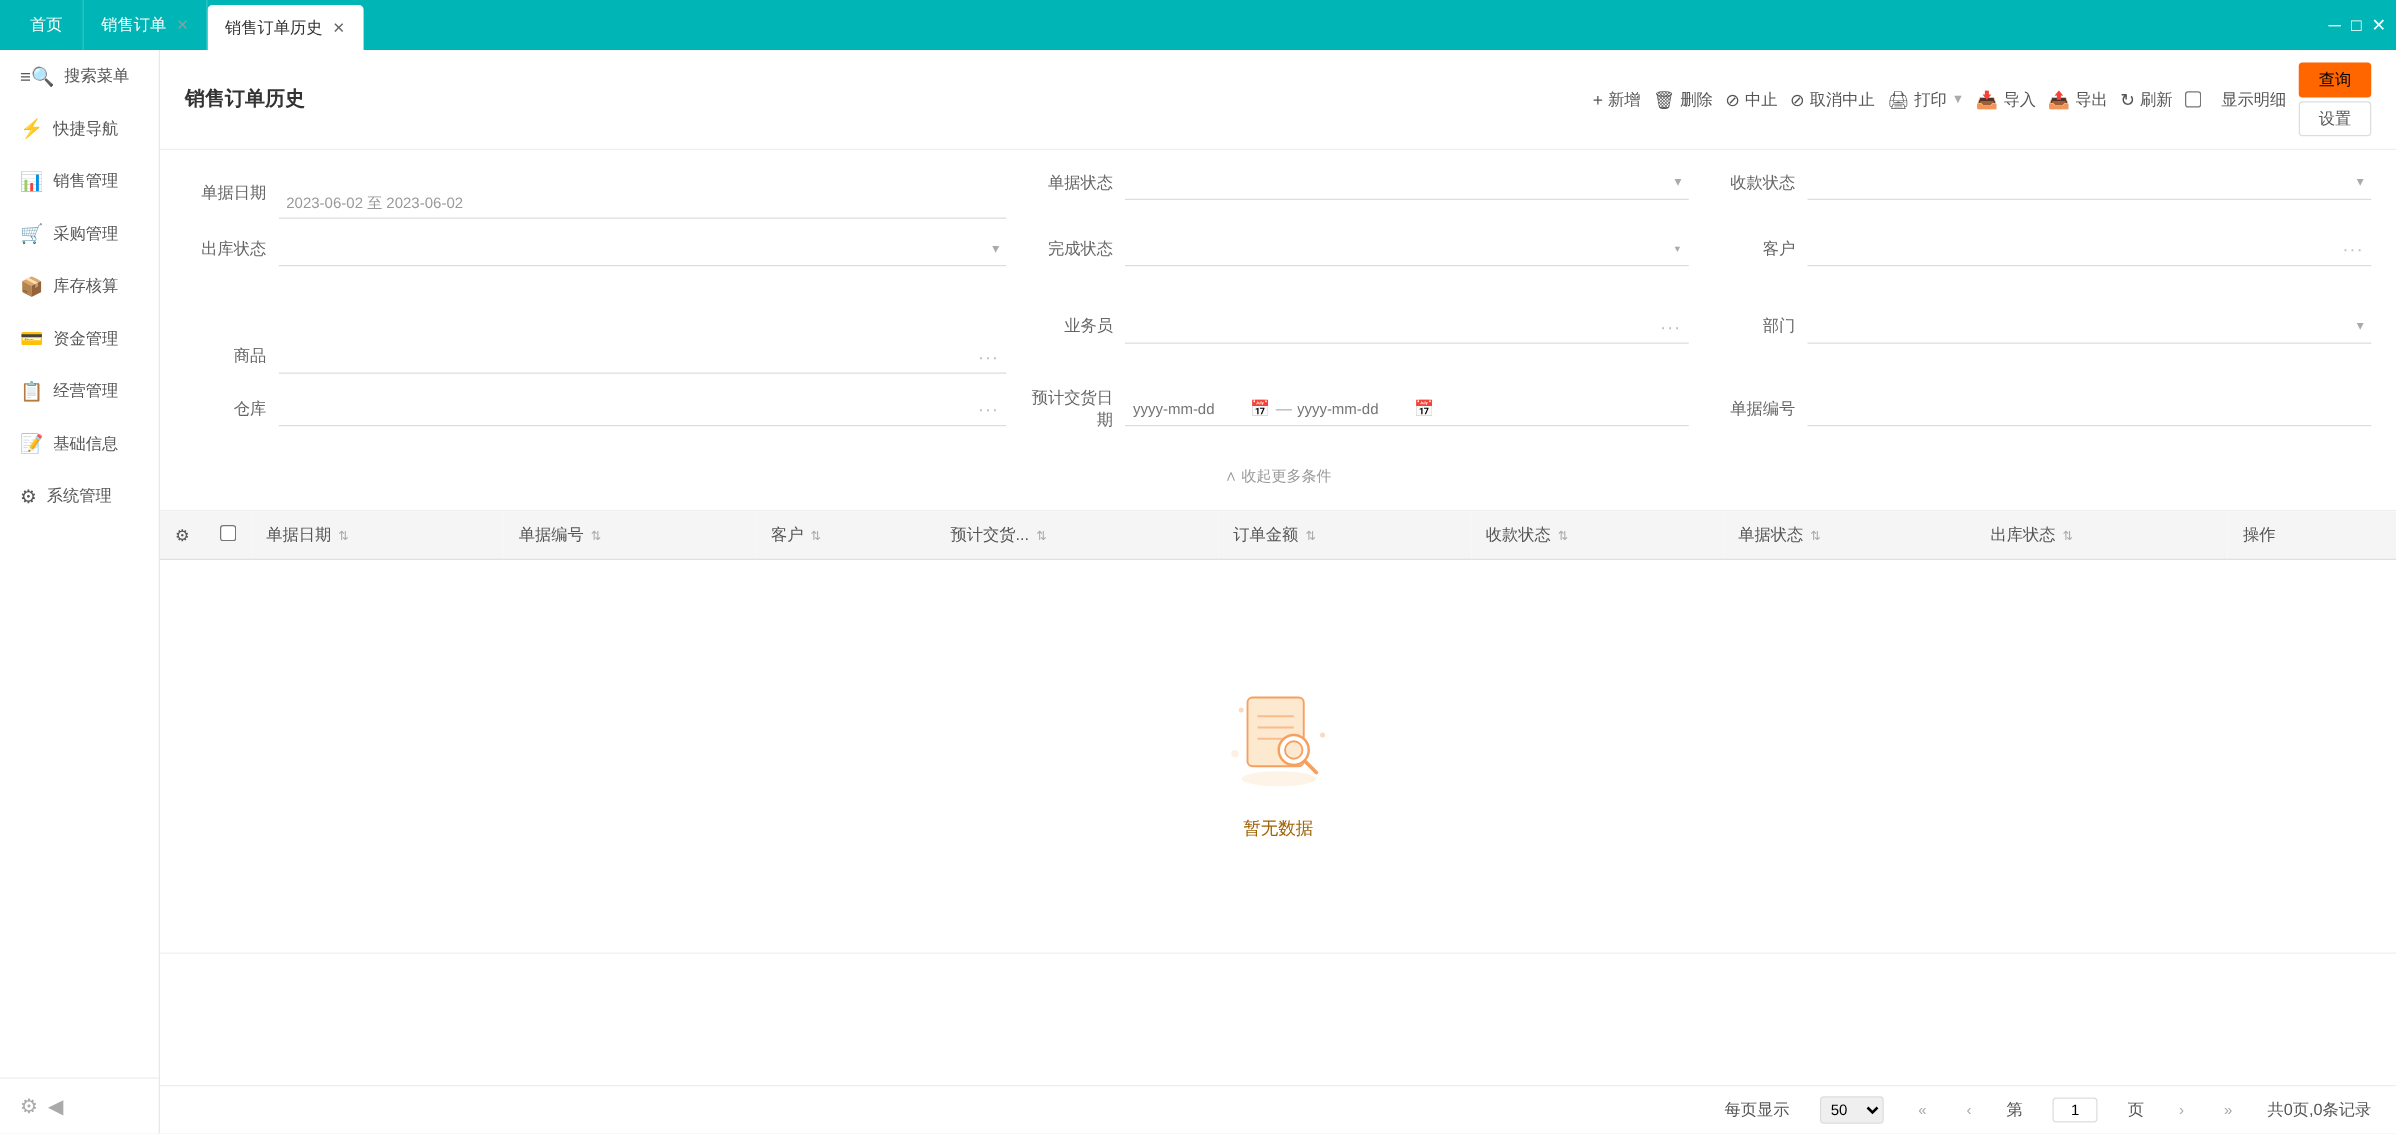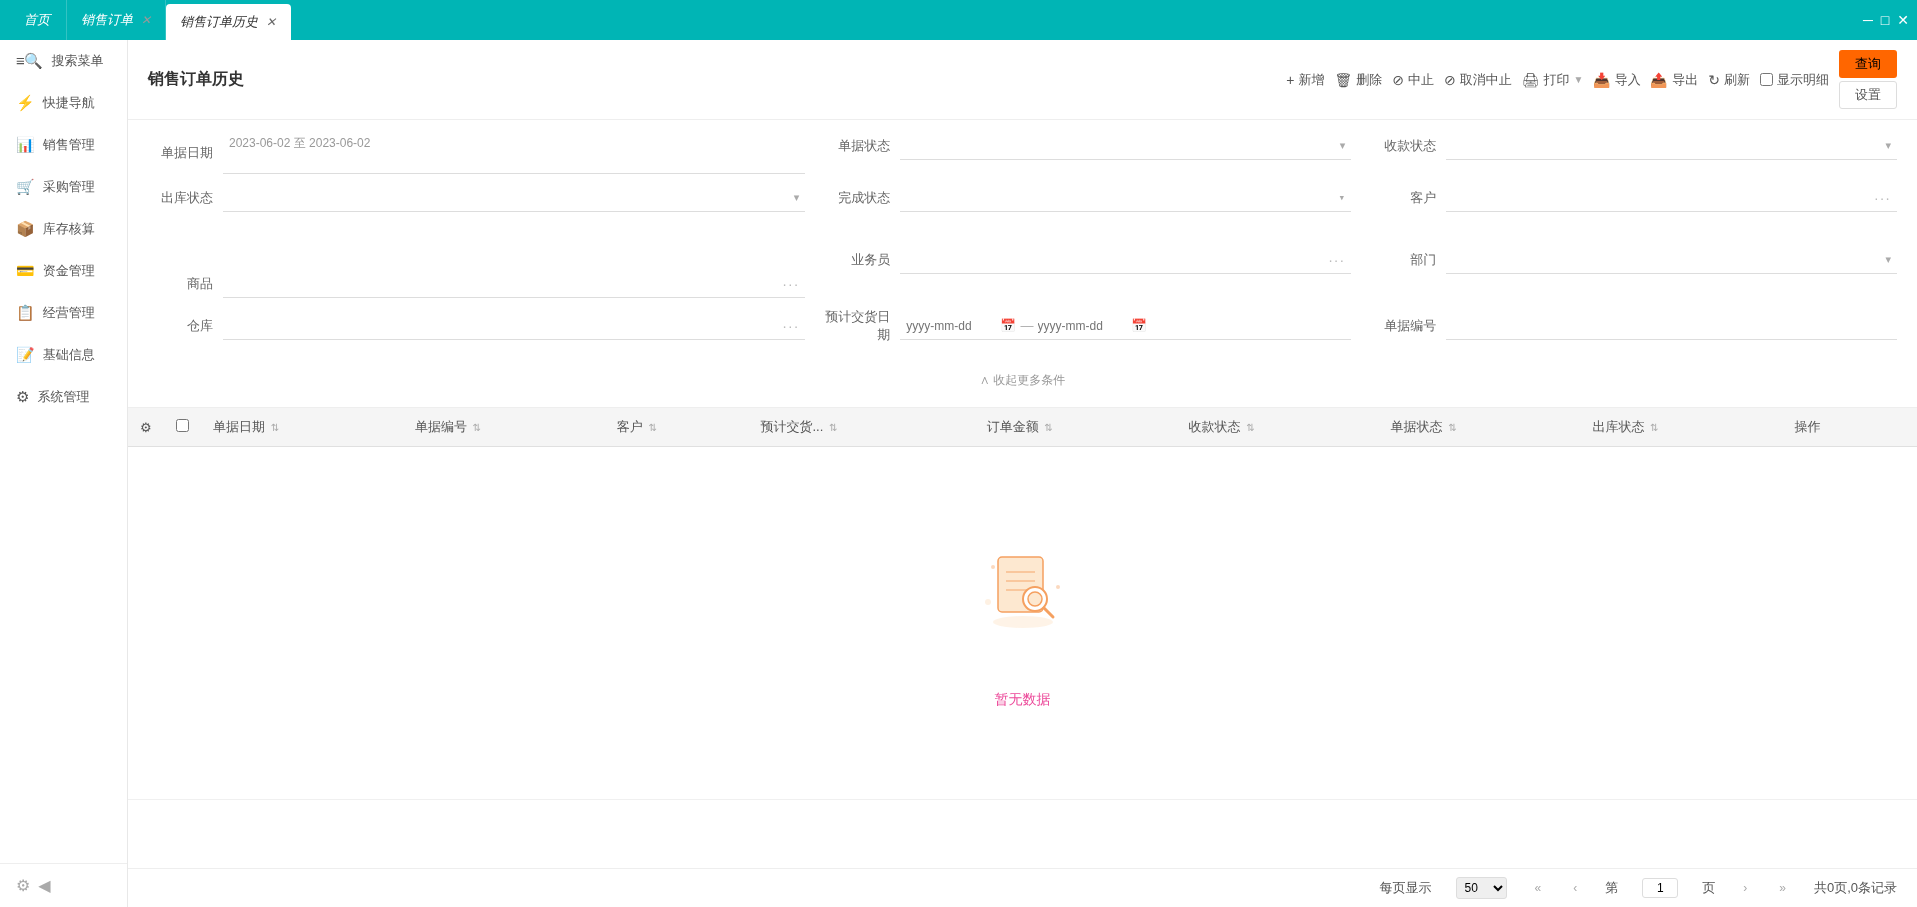--- a/index.html
+++ b/index.html
@@ -1,20 +1,20 @@
 <!DOCTYPE html>
 <html><head>
   <meta charset="utf-8">
   <style>
     * { box-sizing: border-box; margin: 0; padding: 0; }
     body { font-family: 'Microsoft YaHei', Arial, sans-serif; font-size: 13px; background: #f5f5f5; color: #333; display: flex; flex-direction: column; height: 100vh; overflow: hidden; }
 
     
     .top-bar { background: #00b5b5; display: flex; align-items: center; height: 40px; padding: 0 8px; flex-shrink: 0; }
-    .top-tab { display: flex; align-items: center; padding: 0 14px; height: 40px; color: #fff; font-size: 13px; cursor: pointer; border-right: 1px solid rgba(255,255,255,0.2); font-style: italic; }
+    .top-tab { display: flex; align-items: center; padding: 0 14px; height: 40px; color: #fff; font-size: 13px; cursor: pointer; border-right: 1px solid rgba(255,255,255,0.2); }
     .top-tab.active { background: #fff; color: #333; border-radius: 4px 4px 0 0; margin-top: 4px; height: 36px; }
     .top-tab .close-x { margin-left: 8px; font-size: 12px; color: #999; }
     .top-tab.active .close-x { color: #666; }
     .top-tab-home { color: #fff; padding: 0 16px; }
     .top-bar-right { margin-left: auto; display: flex; align-items: center; gap: 8px; }
     .top-bar-right .icon-btn { color: #fff; font-size: 14px; cursor: pointer; }
 
     
     .main-layout { display: flex; flex: 1; overflow: hidden; }
 
@@ -27,21 +27,21 @@
 
     
     .content-area { flex: 1; display: flex; flex-direction: column; overflow: hidden; padding: 0; background: #f5f5f5; }
 
     
     .page-header { background: #fff; padding: 10px 20px; display: flex; align-items: center; justify-content: space-between; border-bottom: 1px solid #eee; flex-shrink: 0; }
     .page-title { font-size: 16px; font-weight: bold; color: #333; }
     .toolbar { display: flex; align-items: center; gap: 10px; }
     .toolbar-btn { display: flex; align-items: center; gap: 4px; font-size: 13px; color: #555; cursor: pointer; }
     .toolbar-btn .icon { font-size: 14px; }
-    .display-details { display: flex; align-items: center; gap: 4px; font-size: 13px; color: #555; }
+    .display-details { display: flex; align-items: center; gap: 16px; font-size: 13px; color: #555; }
     .display-details input[type=checkbox] { cursor: pointer; }
     .query-btn { background: #ff6600; color: #000000; border: none; padding: 5px 16px; border-radius: 3px; cursor: pointer; font-size: 13px; }
     .set-btn { background: #fff; color: #555; border: 1px solid #ddd; padding: 4px 12px; border-radius: 3px; cursor: pointer; font-size: 13px; }
 
     
     .filter-section { background: #fff; padding: 12px 20px; border-bottom: 1px solid #eee; flex-shrink: 0; }
     .date-tabs { display: flex; gap: 4px; flex-shrink: 0; }
     .date-tab { padding: 2px 6px; border-radius: 10px; font-size: 12px; color: #555; cursor: pointer; }
     .date-tab.active { background: #ff6600; color: #fff; }
     .collapse-row { text-align: center; padding: 6px; color: #999; font-size: 12px; cursor: pointer; }
@@ -54,21 +54,21 @@
     .data-table { width: 100%; border-collapse: collapse; font-size: 13px; }
     .data-table th { background: #f5f5f5; padding: 10px 12px; text-align: left; color: #555; font-weight: normal; border-bottom: 1px solid #e0e0e0; white-space: nowrap; }
     .data-table th .sort-icon { color: #aaa; font-size: 10px; margin-left: 2px; }
     .data-table td { padding: 10px 12px; border-bottom: 1px solid #f0f0f0; color: #333; }
     .th-settings { width: 36px; text-align: center; }
     .th-check { width: 36px; text-align: center; }
     .th-op { text-align: center; min-width: 60px; }
 
     
     .empty-state { display: flex; flex-direction: column; align-items: center; justify-content: center; padding: 80px 0; }
-    .empty-text { color: #ec4899; font-size: 14px; margin-top: 38px; }
+    .empty-text { color: #a16207; font-size: 14px; }
 
     
     .pagination-bar { background: #fff; border-top: 1px solid #eee; padding: 8px 20px; display: flex; align-items: center; justify-content: flex-end; gap: 24px; flex-shrink: 0; font-size: 13px; color: #555; }
     .page-size-select { border: 1px solid #ddd; padding: 2px 4px; border-radius: 3px; font-size: 12px; }
     .page-nav-btn { cursor: pointer; color: #aaa; font-size: 12px; padding: 2px 4px; }
     .page-input { width: 36px; border: 1px solid #ddd; text-align: center; padding: 2px; border-radius: 3px; font-size: 12px; }
     .filter-row-group { display: flex; align-items: stretch; gap: 0; }
 
     .filter-cell { display: flex; align-items: center; flex: 1; gap: 0; }
     .filter-cell-label { width: 75px; text-align: right; padding-right: 10px; color: #666; font-size: 13px; flex-shrink: 0; }
@@ -193,21 +193,21 @@
         </div>
       </div>
     </div>
 
     <div class="filter-section">
 
       <div class="filter-row-group" style="display:flex;align-items:flex-start;margin-bottom:10px;">
         <div class="filter-cell" style="flex:2.5;">
           <span class="filter-cell-label">单据日期</span>
           <div style="flex:1;border-bottom:1px solid #ddd;padding:3px 6px;min-height:42px;">
-            <div style="font-size:12px;color:#999;margin-top:0;">
+            <div style="font-size:12px;color:#999;margin-top:19px;">
               <span>2023-06-02</span>
               <span> 至 </span>
               <span>2023-06-02</span>
             </div>
           </div>
         </div>
         <div style="width:20px;"></div>
         <div class="filter-cell" style="flex:2;">
           <span class="filter-cell-label">单据状态</span>
           <div class="filter-cell-input" style="flex:1;">

